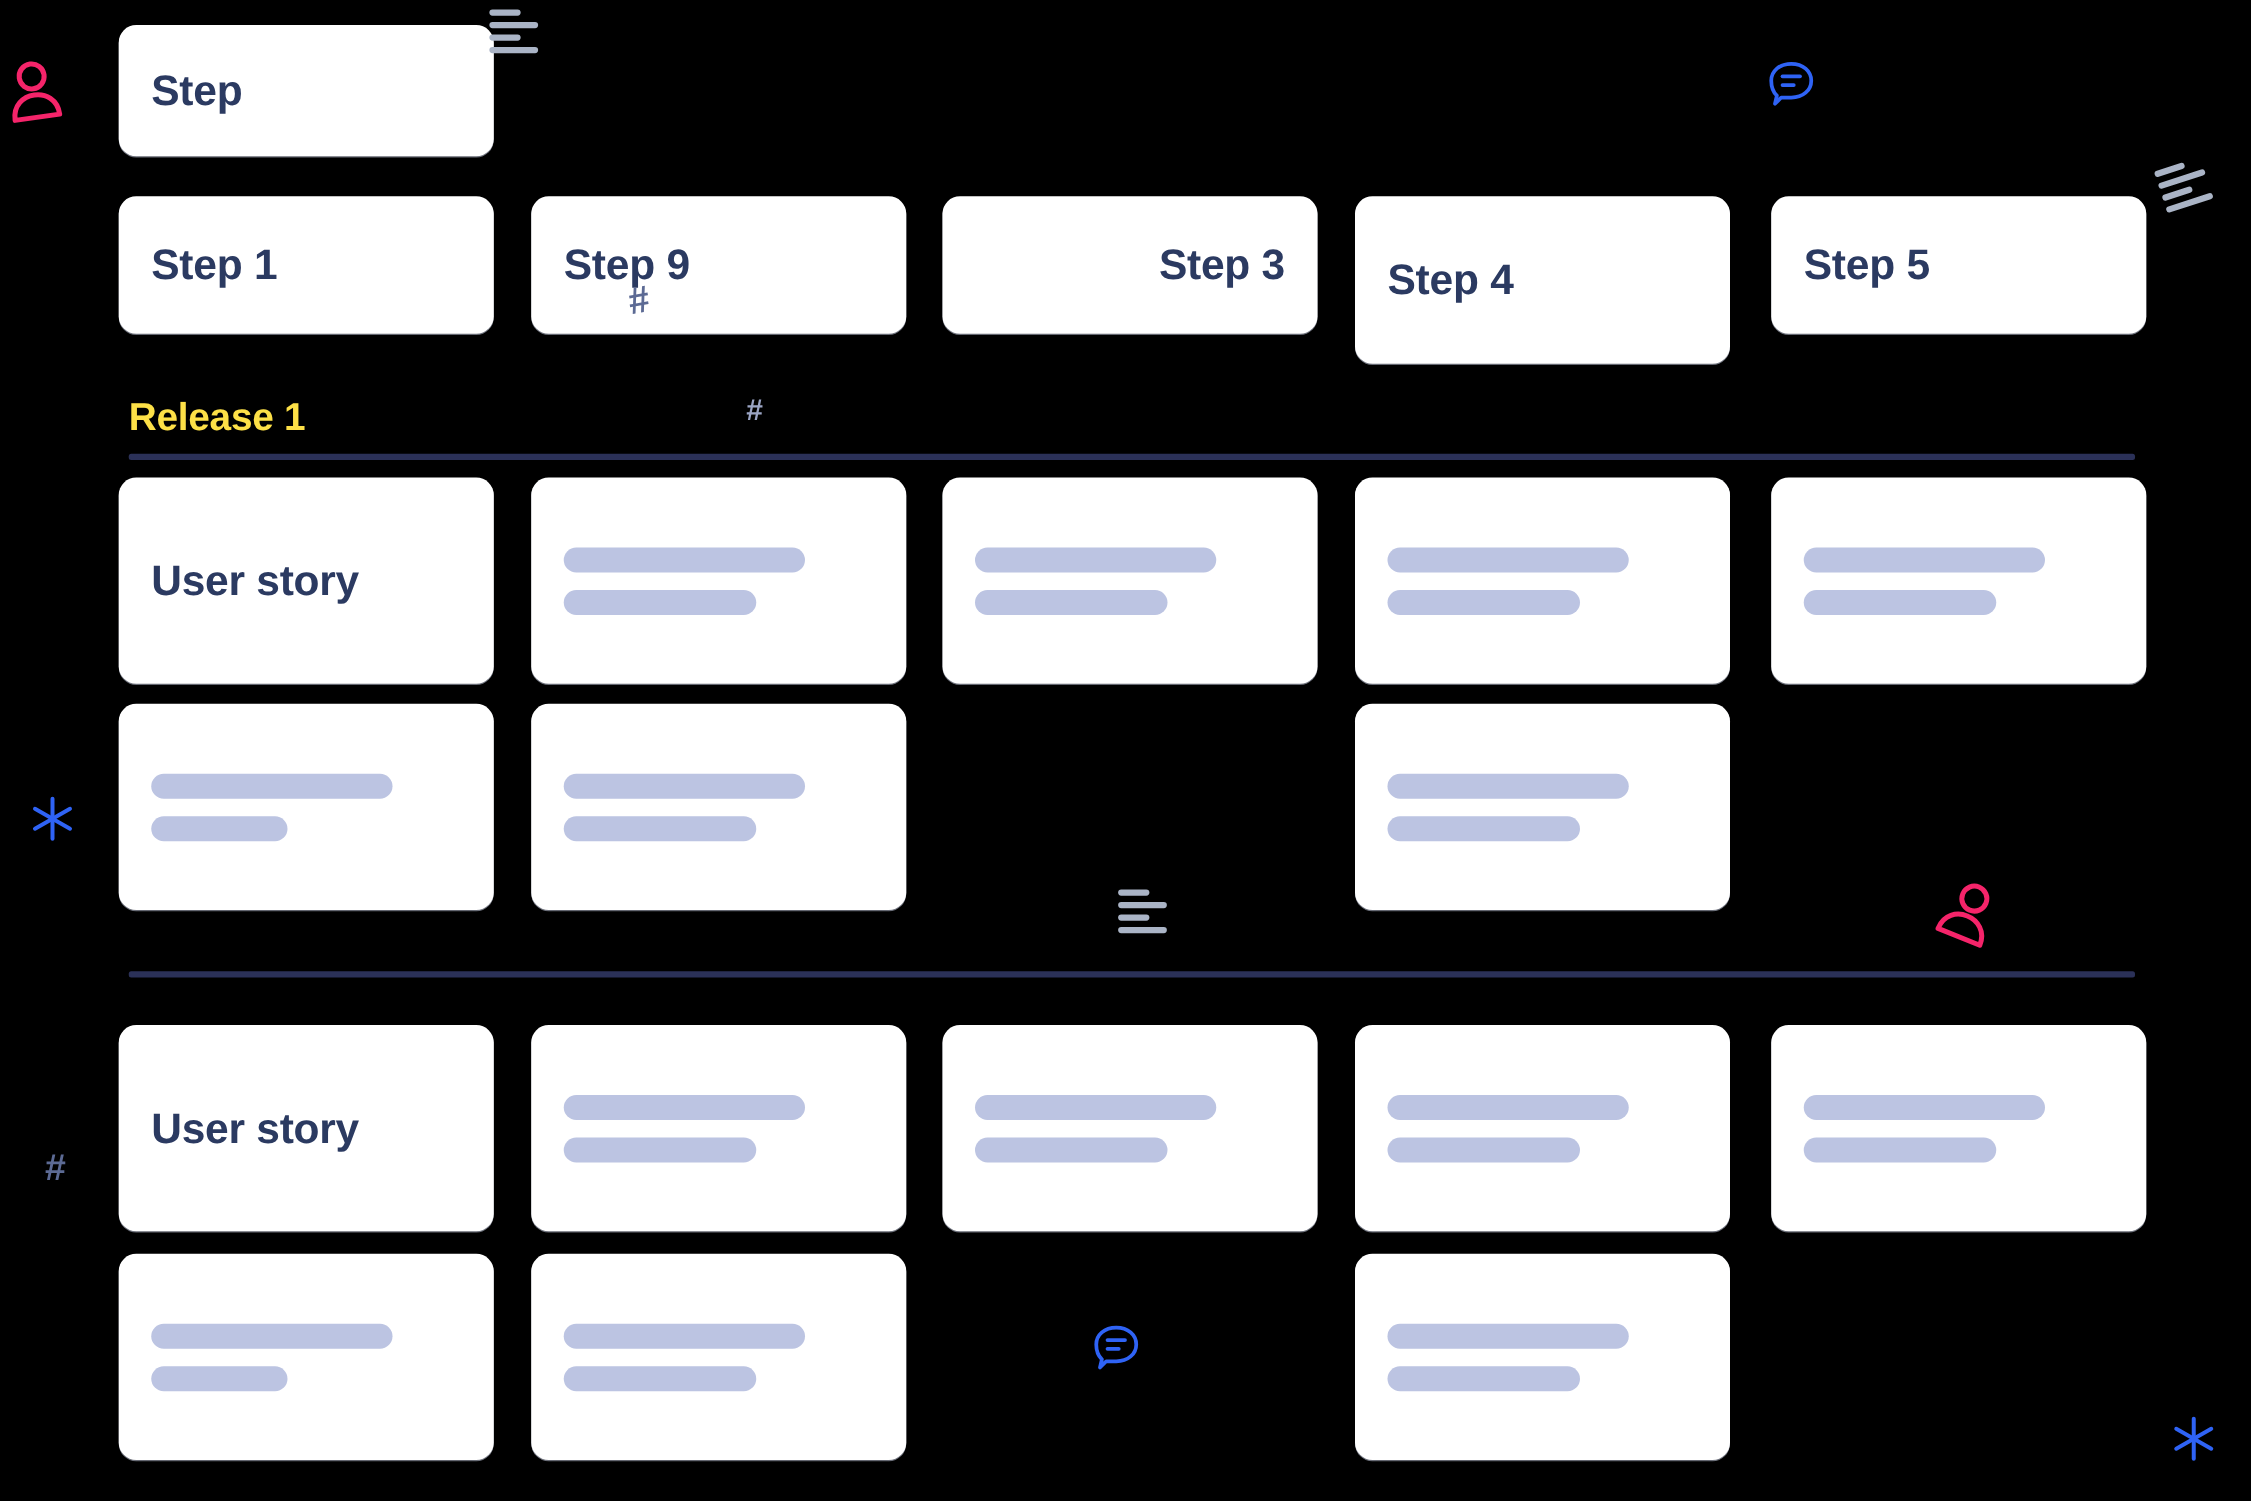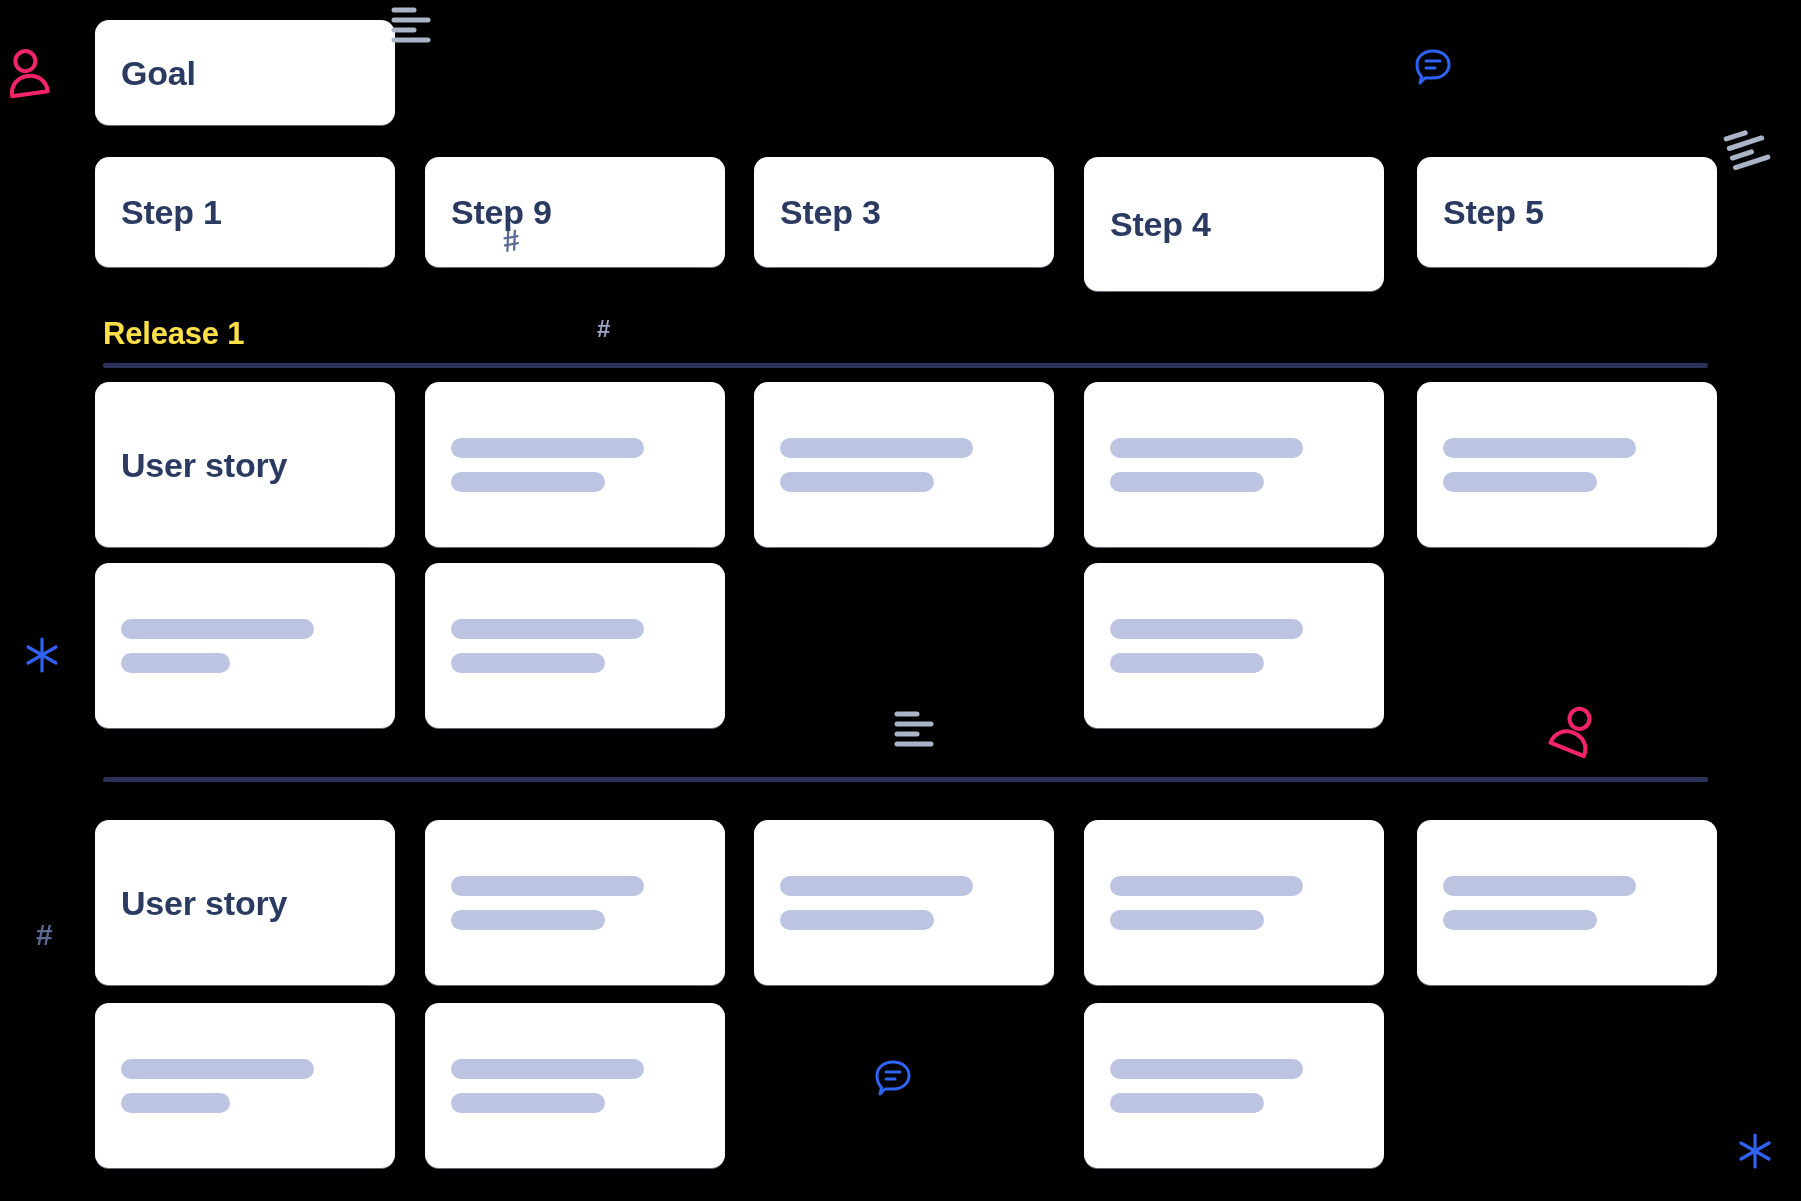--- a/index.html
+++ b/index.html
@@ -85,29 +85,29 @@
     line-height: 1;
   }
   .deco.hash.small { font-size: 24px; color: #9aa4c4; }
   .deco svg { display: block; }
 </style>
 </head>
 <body>
 
 <div id="board">
     <div class="card" style="left: 95px; top: 20px; width: 300px; height: 105px;">
-      <span class="card-title">Goal</span>
+      <span class="card-title">Step</span>
     </div>
     <div class="card" style="left: 95px; top: 157px; width: 300px; height: 110px;">
       <span class="card-title">Step 1</span>
     </div>
     <div class="card" style="left: 425px; top: 157px; width: 300px; height: 110px;">
       <span class="card-title">Step 9</span>
     </div>
-    <div class="card" style="left: 754px; top: 157px; width: 300px; height: 110px;">
+    <div class="card" style="left: 754px; top: 157px; width: 300px; height: 110px; justify-content: flex-end;">
       <span class="card-title">Step 3</span>
     </div>
     <div class="card" style="left: 1084px; top: 157px; width: 300px; height: 134px;">
       <span class="card-title">Step 4</span>
     </div>
     <div class="card" style="left: 1417px; top: 157px; width: 300px; height: 110px;">
       <span class="card-title">Step 5</span>
     </div>
     <div class="release-band" style="left: 103px; top: 318px; width: 1605px;">
       <div class="release-label">Release 1</div>

